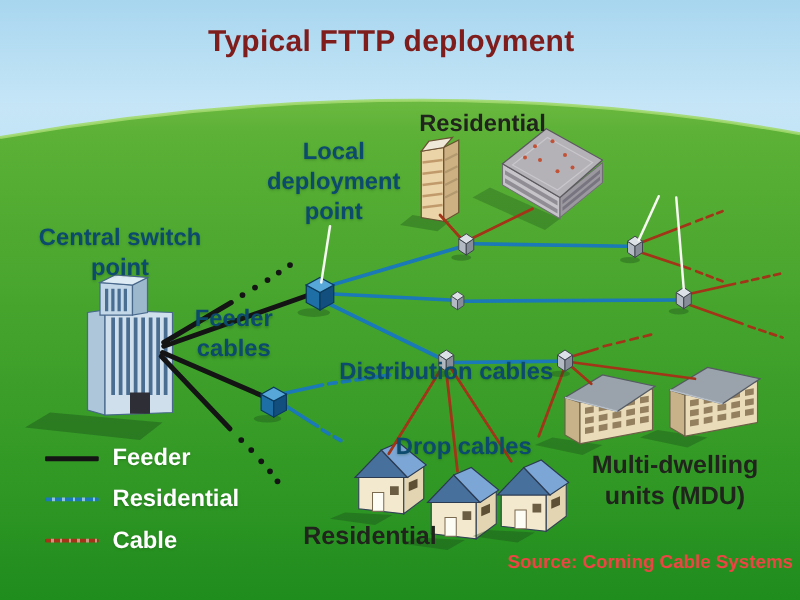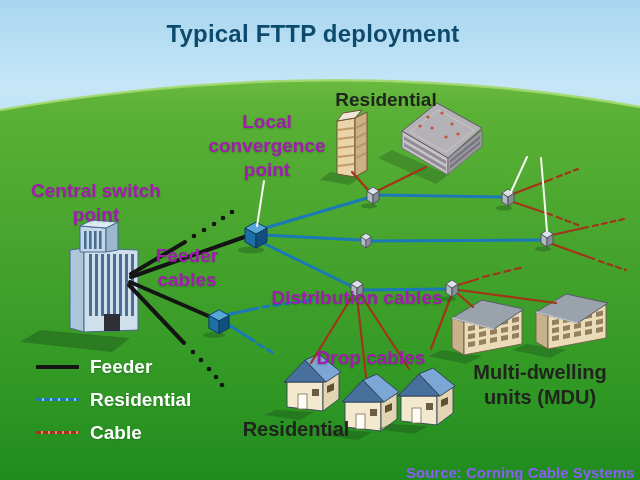--- a/index.html
+++ b/index.html
@@ -6,29 +6,29 @@
   .stage{
     position:relative;width:640px;height:480px;overflow:hidden;
     font-family:"Liberation Sans","DejaVu Sans",sans-serif;
   }
   .stage svg{position:absolute;left:0;top:0;}
   .lbl{
     position:absolute;transform:translateX(-50%);
     text-align:center;font-weight:bold;white-space:nowrap;
     line-height:24px;font-size:19px;
   }
-  .lbl.light{color:#a21caf;text-shadow:0 1px 2px rgba(20,70,20,.35);}
+  .lbl.light{color:#0c4a6e;text-shadow:0 1px 2px rgba(20,70,20,.35);}
   .lbl.dark{color:#20241c;}
   .title{
     position:absolute;left:313px;top:20px;transform:translateX(-50%);
-    font-size:24px;font-weight:bold;color:#0c4a6e;white-space:nowrap;letter-spacing:.2px;
+    font-size:24px;font-weight:bold;color:#7f1d1d;white-space:nowrap;letter-spacing:.2px;
   }
   .src{
-    position:absolute;left:406px;top:464px;font-size:15px;font-weight:bold;
-    color:#8b5cf6;white-space:nowrap;
+    position:absolute;left:406px;top:441px;font-size:15px;font-weight:bold;
+    color:#ef4444;white-space:nowrap;
   }
   .legend{position:absolute;left:36px;top:350px;}
   .legend-row{display:flex;align-items:center;height:33px;}
   .legend-swatch{width:43px;margin-right:11px;border-radius:1px;}
   .legend-swatch.feeder{height:4px;background:#141414;}
   .legend-swatch.distribution{height:3px;background:repeating-linear-gradient(90deg,#1a79b6 0 6px,#8fc3e2 6px 8px);}
   .legend-swatch.drops{height:3px;background:repeating-linear-gradient(90deg,#a23418 0 5px,#cf9582 5px 7px);}
   .legend-label{color:#ffffff;font-weight:bold;font-size:19px;text-shadow:0 1px 2px rgba(20,70,20,.35);}
 </style>
 </head>
@@ -276,21 +276,21 @@
     <div>point</div>
   </div>
 
   <div class="lbl light" style="left:187px;top:244px;">
     <div>Feeder</div>
     <div>cables</div>
   </div>
 
   <div class="lbl light" style="left:267px;top:110px;">
     <div>Local</div>
-    <div>convergence</div>
+    <div>deployment</div>
     <div>point</div>
   </div>
 
   <div class="lbl dark" style="left:386px;top:88px;">
     <div>Residential</div>
   </div>
 
 
   <div class="lbl light" style="left:357px;top:250px;margin-top:36px;">
     <div>Distribution cables</div>

